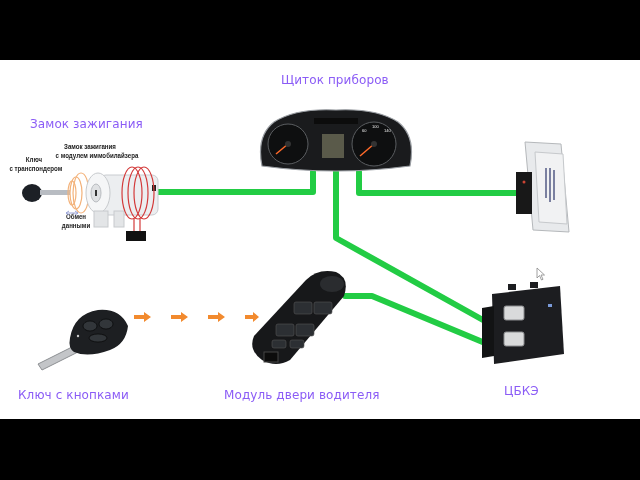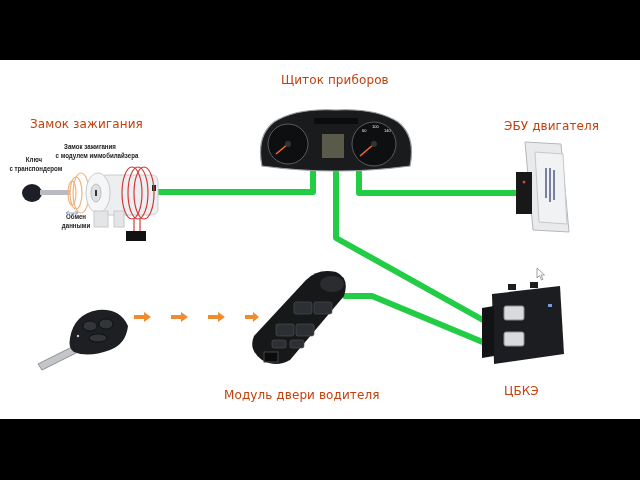--- a/index.html
+++ b/index.html
@@ -1,18 +1,18 @@
 <!DOCTYPE html>
 <html><head>
 <meta charset="utf-8">
 <style>
   html,body{margin:0;padding:0;}
   body{width:640px;height:480px;background:#000;position:relative;overflow:hidden;font-family:"DejaVu Sans","Liberation Sans",sans-serif;}
   .slide{position:absolute;left:0;top:60px;width:640px;height:359px;background:#fff;overflow:hidden;}
-  .lbl{position:absolute;font-size:12px;color:#c2410c;white-space:nowrap;letter-spacing:0.1px;}
+  .lbl{position:absolute;font-size:12px;color:#8b5cf6;white-space:nowrap;letter-spacing:0.1px;}
   .small{position:absolute;font-family:"Liberation Sans",sans-serif;font-size:7.5px;line-height:8.5px;color:#222;text-align:center;white-space:nowrap;font-weight:bold;transform:scaleX(0.82);transform-origin:center;}
   svg{position:absolute;left:0;top:0;}
   .wires{z-index:1;}
   .dev{position:absolute;z-index:2;}
   .dev svg{position:static;}
   .cursor{position:absolute;z-index:5;}
 </style>
 </head>
 <body>
 
@@ -29,22 +29,22 @@
     <g fill="#f28a2e">
       <path d="M134,255 h10 v-3 l7,5 l-7,5 v-3 h-10z"></path>
       <path d="M171,255 h10 v-3 l7,5 l-7,5 v-3 h-10z"></path>
       <path d="M208,255 h10 v-3 l7,5 l-7,5 v-3 h-10z"></path>
       <path d="M245,255 h8 v-3 l6,5 l-6,5 v-3 h-8z"></path>
     </g>
   </svg>
 
   <div class="lbl" style="left:30px;top:57px;">Замок зажигания</div>
   <div class="lbl" style="left:281px;top:13px;">Щиток приборов</div>
-  <div class="lbl" style="left:504px;top:59px;">ЭБУ двигателя</div>
   <div class="lbl" style="left:504px;top:324px;text-align:center;">ЦБКЭ</div>
+  <div class="lbl" style="left:18px;top:328px;">Ключ с кнопками</div>
   <div class="lbl" style="left:224px;top:328px;">Модуль двери водителя</div>
 
   <div class="small" style="left:48px;top:83px;width:84px;">
     <div>Замок зажигания</div>
     <div>с модулем иммобилайзера</div>
   </div>
   <div class="small" style="left:4px;top:96px;width:60px;">
     <div>Ключ</div>
     <div>с транспондером</div>
   </div>

